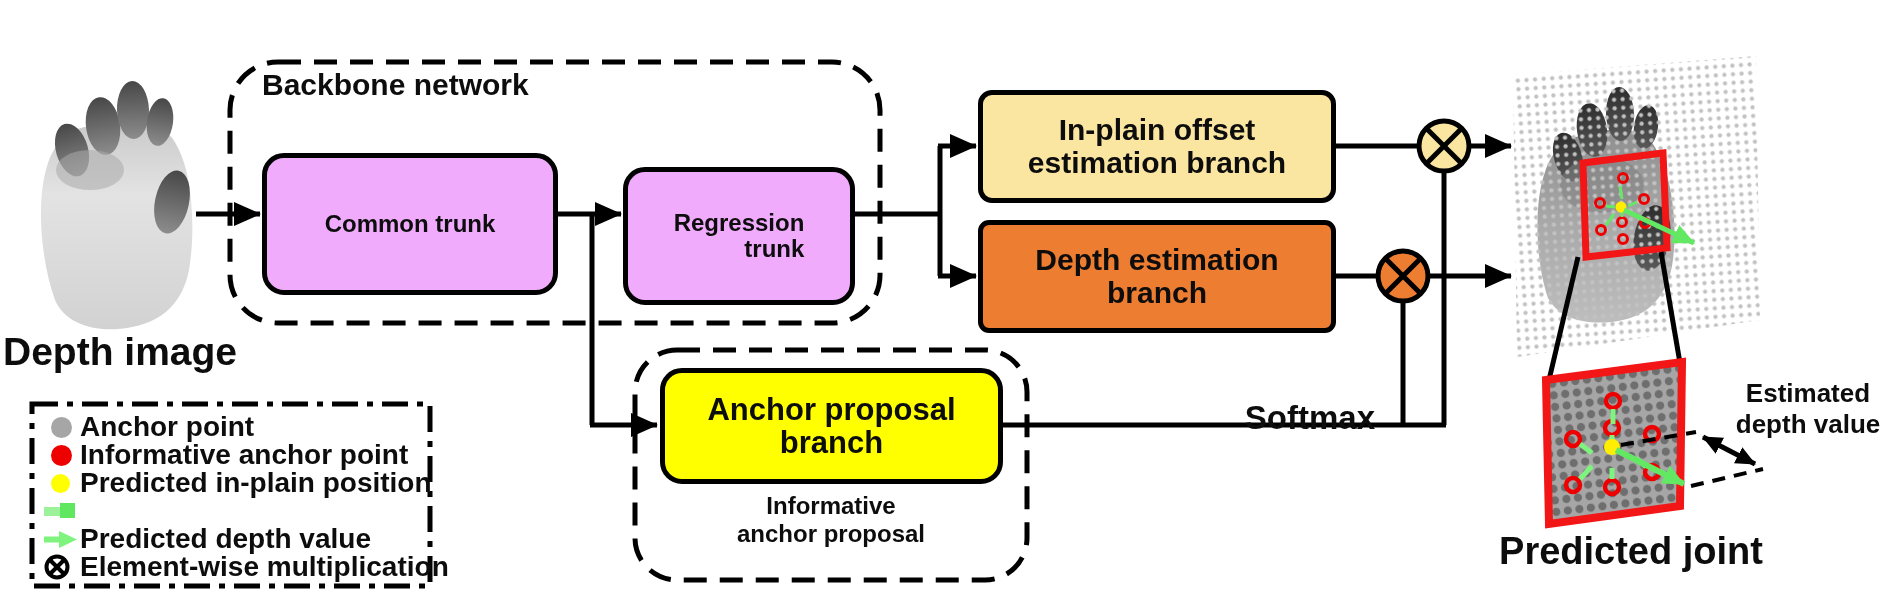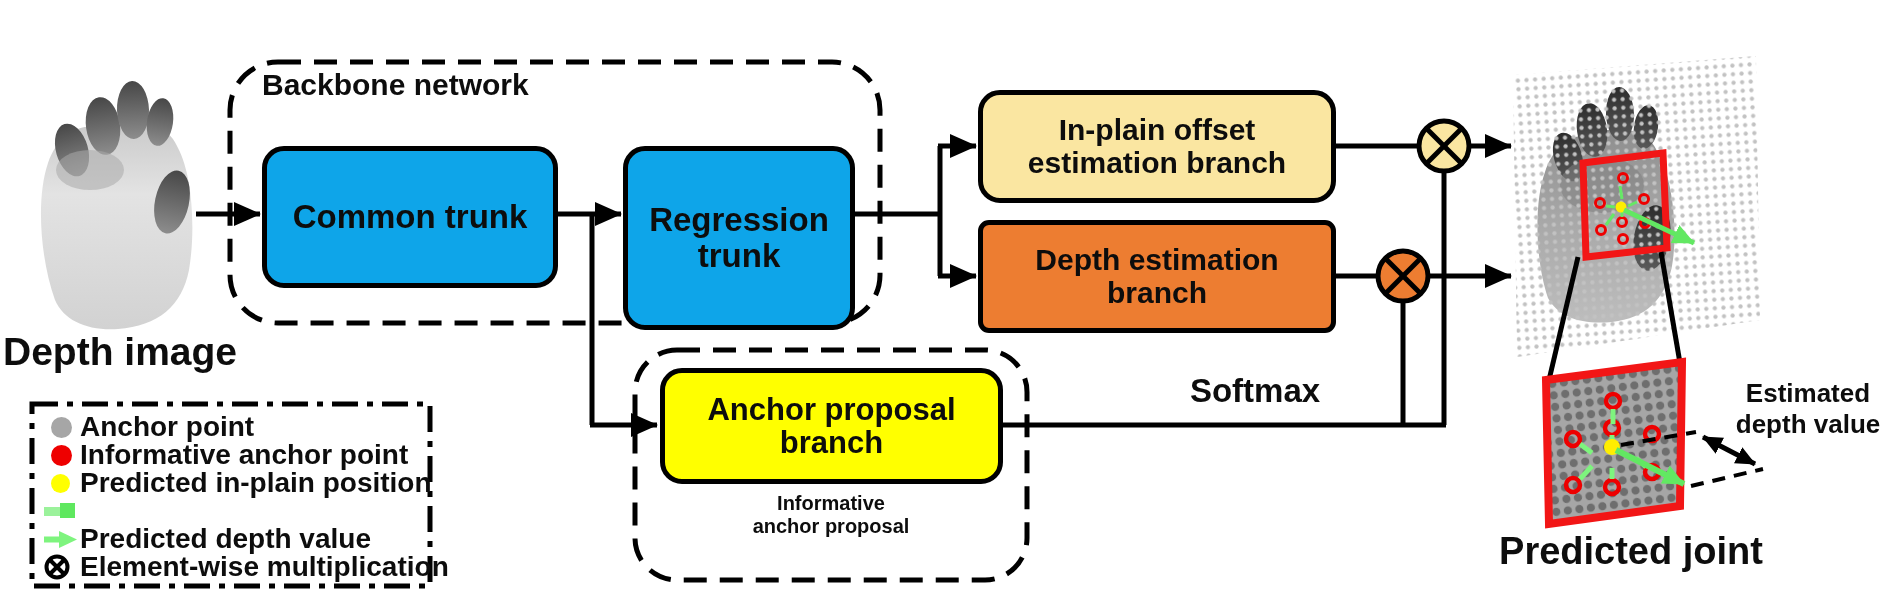--- a/index.html
+++ b/index.html
@@ -7,22 +7,22 @@
     position:relative;width:1898px;height:616px;background:#ffffff;overflow:hidden;
     font-family:"Liberation Sans",sans-serif;font-weight:bold;color:#0d0d0d;
   }
   #wires{position:absolute;left:0;top:0;z-index:1;}
   .node{
     position:absolute;box-sizing:border-box;border:5px solid #000;border-radius:22px;
     display:flex;align-items:center;justify-content:center;text-align:center;
     line-height:1.08;z-index:2;white-space:pre-line;
   }
   .lbl{position:absolute;z-index:2;white-space:pre-line;text-align:center;}
-  .node-trunk{background:#0ea5e9;font-size:33px;}
-  .node-inplain{background:#fae6a1;font-size:30px;}
+  .node-trunk{background:#f0abfc;font-size:24px;margin-top:7px;}
+  .node-inplain{background:#fae6a1;font-size:30px;border-radius:14px;}
   .node-depth{background:#ed7d31;font-size:30px;}
   .node-anchor{background:#ffff00;font-size:31px;}
   .legend{
     position:absolute;left:30px;top:402px;width:402px;height:186px;z-index:2;
     box-sizing:border-box;padding:11px 0 0 14px;font-size:28px;
   }
   .legend-row{display:flex;align-items:center;height:28px;}
   .legend-ic{width:36px;display:flex;align-items:center;justify-content:flex-start;flex:none;}
   .dot{width:21px;height:21px;border-radius:50%;margin-left:7px;}
   .dot-gray{background:#a6a6a6;}
@@ -178,36 +178,36 @@
       <line x1="1703" y1="437" x2="1755" y2="464" stroke="#000" stroke-width="5" marker-start="url(#arrSrev)" marker-end="url(#arrS)"></line>
     </g>
   </svg>
 
   <div class="lbl" style="left:0px;top:330px;width:240px;font-size:39px;">Depth image</div>
 
   <div class="lbl" style="left:262px;top:68px;width:330px;font-size:30px;text-align:left;">Backbone network</div>
 
   <div class="node node-trunk" style="left:262px;top:146px;width:296px;height:142px;">Common trunk</div>
 
-  <div class="node node-trunk" style="left:623px;top:146px;width:232px;height:184px;">Regression
+  <div class="node node-trunk" style="left:623px;top:160px;width:232px;height:138px;text-align:right;">Regression
 trunk</div>
 
   <div class="node node-inplain" style="left:978px;top:90px;width:358px;height:113px;">In-plain offset
 estimation branch</div>
 
   <div class="node node-depth" style="left:978px;top:220px;width:358px;height:113px;border-radius:11px;">Depth estimation
 branch</div>
 
   <div class="node node-anchor" style="left:660px;top:368px;width:343px;height:116px;">Anchor proposal
 branch</div>
 
-  <div class="lbl" style="left:641px;top:492px;width:380px;font-size:20px;line-height:1.15;">Informative
+  <div class="lbl" style="left:641px;top:492px;width:380px;font-size:24px;line-height:1.15;">Informative
 anchor proposal</div>
 
-  <div class="lbl" style="left:1135px;top:372px;width:240px;font-size:33px;">Softmax</div>
+  <div class="lbl" style="left:1135px;top:399px;width:240px;font-size:33px;text-align:right;">Softmax</div>
 
   <div class="lbl" style="left:1718px;top:378px;width:180px;font-size:26px;line-height:1.2;">Estimated
 depth value</div>
 
   <div class="lbl" style="left:1498px;top:530px;width:266px;font-size:38px;">Predicted joint</div>
 
   <div class="legend">
     <div class="legend-row">
       <span class="legend-ic">
           <span class="dot dot-gray"></span>

